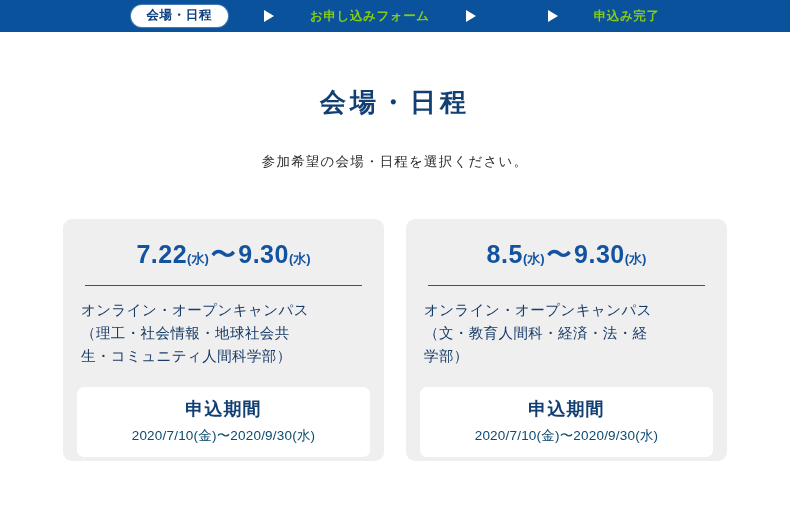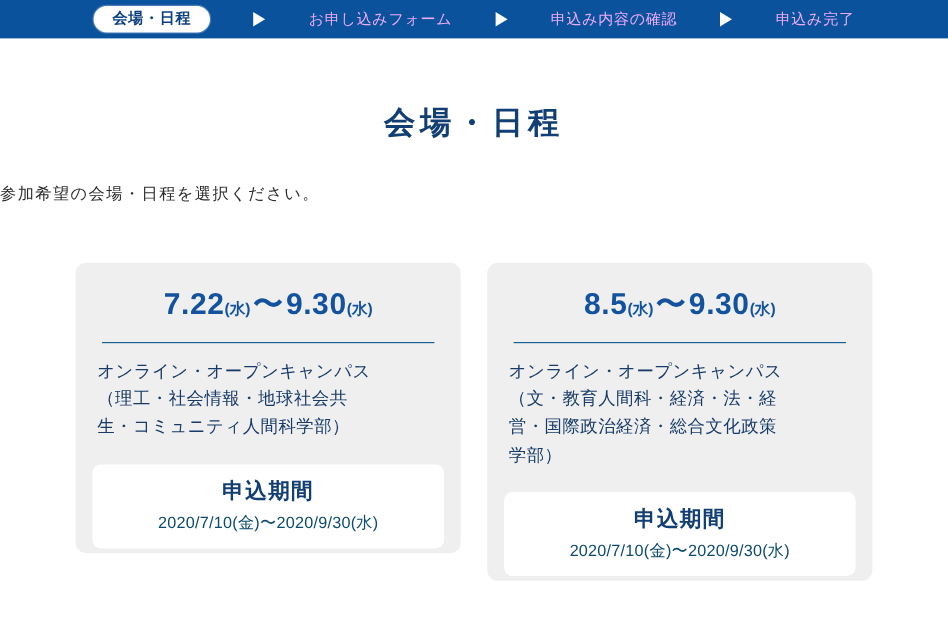--- a/index.html
+++ b/index.html
@@ -21,24 +21,24 @@
     width: 790px;
     height: 32px;
     background: #0a529c;
     display: flex;
     align-items: center;
     justify-content: center;
     box-sizing: border-box;
   }
   .step {
     font-size: 12.5px;
-    color: #f0abfc;
+    color: #84cc16;
     letter-spacing: 0.6px;
     white-space: nowrap;
-    font-weight: normal;
+    font-weight: bold;
   }
   .step.active {
     background: #ffffff;
     color: #0b3f80;
     border-radius: 11px;
     padding: 3px 16px 4px 16px;
     font-weight: bold;
     line-height: 1.15;
     box-shadow: 0 0 0 1px rgba(255,255,255,0.25);
   }
@@ -57,21 +57,21 @@
   
   .page-title {
     text-align: center;
     color: #123f73;
     font-size: 26px;
     font-weight: bold;
     letter-spacing: 4px;
     margin-top: 53px;
   }
   .page-subtitle {
-    text-align: left;
+    text-align: center;
     color: #2b2b2b;
     font-size: 13.5px;
     letter-spacing: 1.2px;
     margin-top: 33px;
   }
 
   
   .cards {
     display: flex;
     justify-content: center;
@@ -142,21 +142,20 @@
 
 <div class="stepbar">
   <span class="step active">会場・日程</span>
   <span class="sep-space-l"></span>
   <span class="step-arrow"></span>
   <span class="sep-space-r"></span>
   <span class="step">お申し込みフォーム</span>
   <span class="sep-space-l"></span>
   <span class="step-arrow"></span>
   <span class="sep-space-r"></span>
-  <span class="step">申込み内容の確認</span>
   <span class="sep-space-l"></span>
   <span class="step-arrow"></span>
   <span class="sep-space-r"></span>
   <span class="step">申込み完了</span>
 </div>
 
 <div class="page-title">会場・日程</div>
 <div class="page-subtitle">参加希望の会場・日程を選択ください。</div>
 
 <div class="cards">
@@ -178,21 +177,20 @@
   </div>
 
   <div class="card">
     <div class="card-date">
       <span>8.5</span><span class="dow">(水)</span><span class="tilde">〜</span><span>9.30</span><span class="dow">(水)</span>
     </div>
     <div class="card-divider"></div>
     <div class="card-body">
       <div>オンライン・オープンキャンパス</div>
       <div>（文・教育人間科・経済・法・経</div>
-      <div>営・国際政治経済・総合文化政策</div>
       <div>学部）</div>
     </div>
     <div class="period-box">
       <div class="period-label">申込期間</div>
       <div class="period-value">2020/7/10(金)〜2020/9/30(水)</div>
     </div>
   </div>
 
 </div>
 

